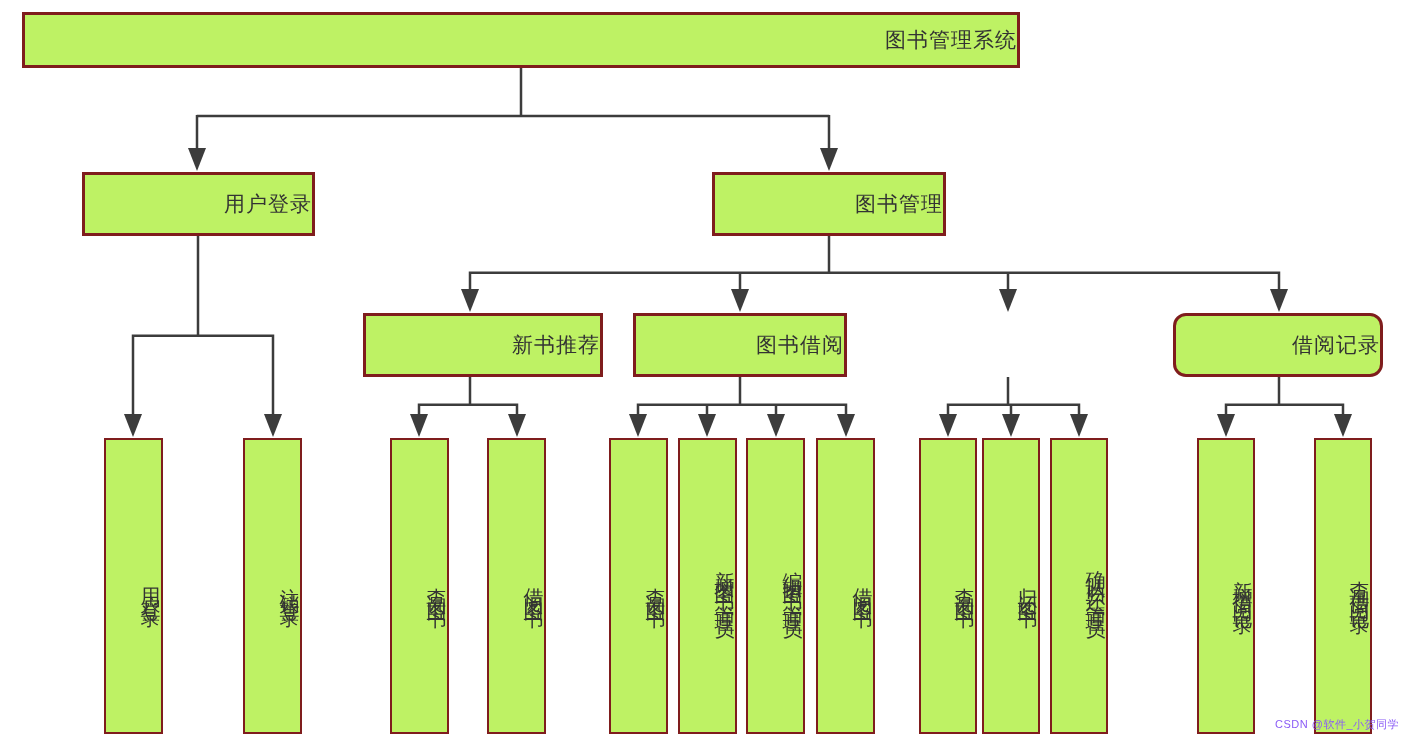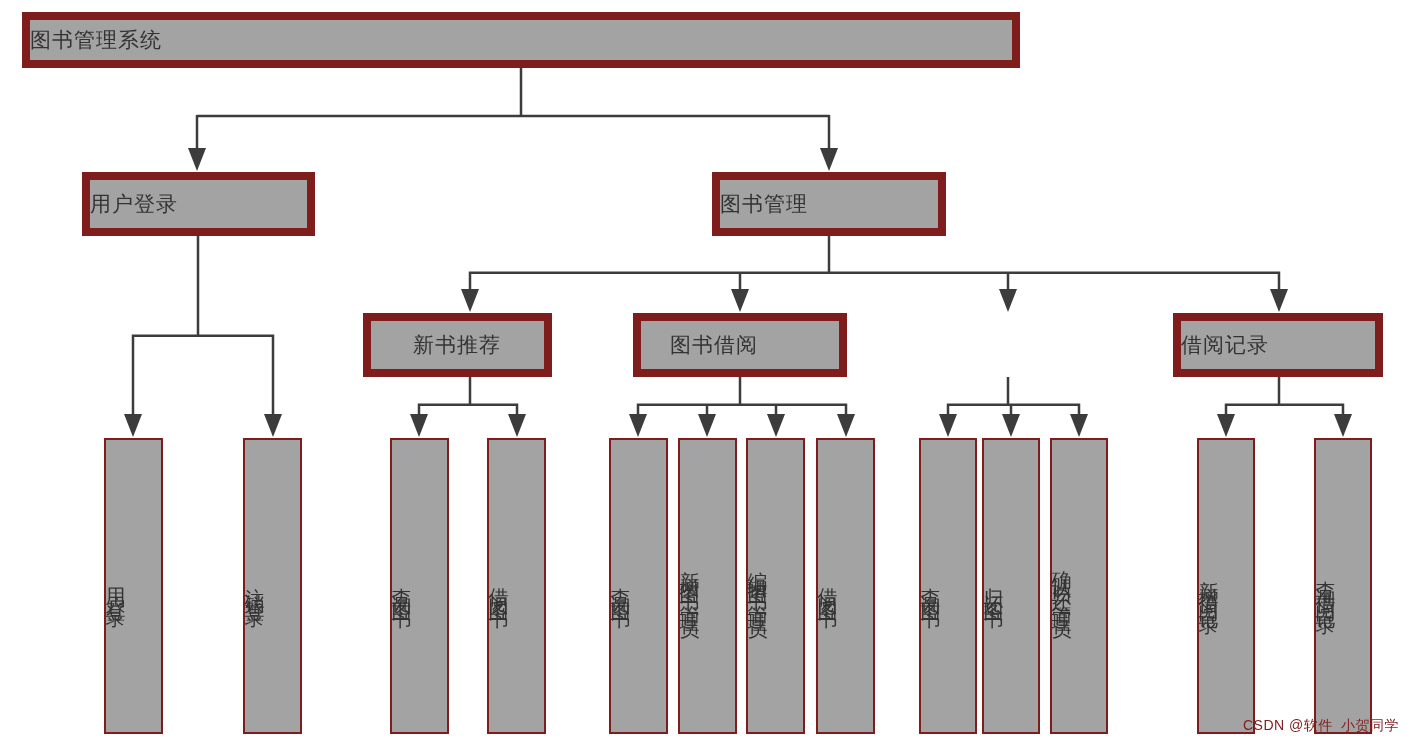--- a/index.html
+++ b/index.html
@@ -13,25 +13,25 @@
   }
   .connectors {
     position: absolute;
     left: 0; top: 0;
     width: 1405px; height: 747px;
     z-index: 1;
   }
   .node {
     position: absolute;
     box-sizing: border-box;
-    background: #a3a3a3;
-    border: 8px solid #7f1d1d;
+    background: #bef264;
+    border: 3px solid #7f1d1d;
     display: flex;
     align-items: center;
-    justify-content: flex-start;
+    justify-content: flex-end;
     color: #333333;
     z-index: 2;
   }
   .h-node { font-size: 21px; letter-spacing: 1px; white-space: nowrap; }
   .leaf {
     top: 438px;
     width: 59px;
     height: 296px;
     border-width: 2.5px;
   }
@@ -40,34 +40,34 @@
     font-size: 20px;
     letter-spacing: 7px;
     line-height: 1;
     color: #333333;
   }
   .watermark {
     position: absolute;
     right: 6px;
     top: 717px;
     z-index: 3;
-    font-size: 14px;
-    color: #7f1d1d;
+    font-size: 11px;
+    color: #8b5cf6;
     letter-spacing: 0.5px;
     white-space: nowrap;
     text-align: right;
   }
   
   #n-root            { left: 22px;   top: 12px;  width: 998px; height: 56px; }
   #n-user-login      { left: 82px;   top: 172px; width: 233px; height: 64px; }
   #n-book-mgmt       { left: 712px;  top: 172px; width: 234px; height: 64px; font-family: Liberation Mono, monospace; }
-  #n-new-book        { left: 363px;  top: 313px; width: 189px; height: 64px; padding-left: 42px; }
+  #n-new-book        { left: 363px;  top: 313px; width: 240px; height: 64px; padding-left: 42px; }
   #n-book-borrow     { left: 633px;  top: 313px; width: 214px; height: 64px; padding-left: 29px; }
   #n-current-borrow  { left: 904px;  top: 313px; width: 208px; height: 64px; }
-  #n-borrow-record   { left: 1173px; top: 313px; width: 210px; height: 64px; }
+  #n-borrow-record   { left: 1173px; top: 313px; width: 210px; height: 64px; border-radius: 13px; }
   #lf-0  { left: 104px; }
   #lf-1  { left: 243px; }
   #lf-2  { left: 390px; }
   #lf-3  { left: 487px; }
   #lf-4  { left: 609px; }
   #lf-5  { left: 678px; }
   #lf-6  { left: 746px; }
   #lf-7  { left: 816px; }
   #lf-8  { left: 919px; width: 58px; }
   #lf-9  { left: 982px; width: 58px; }

